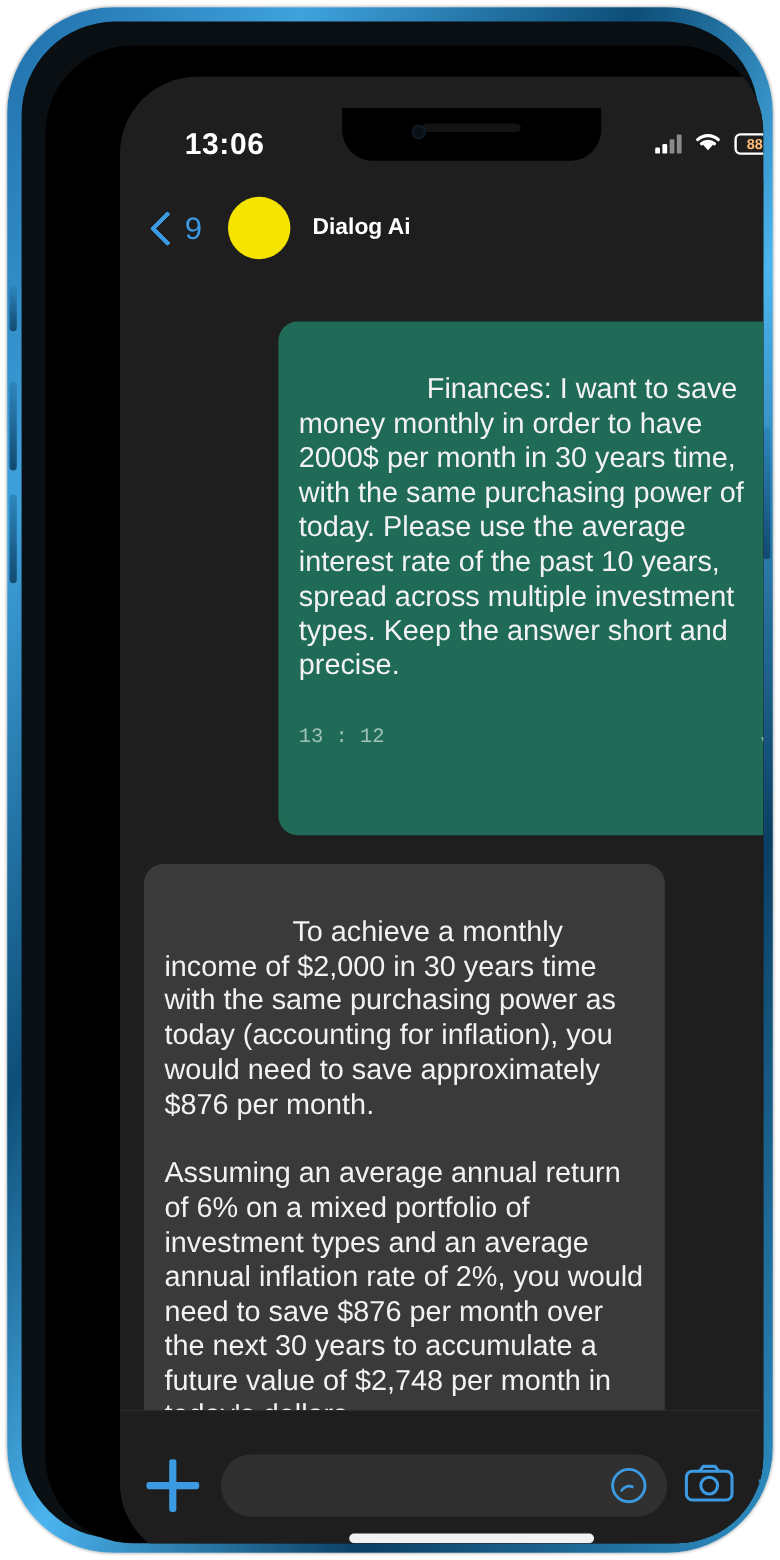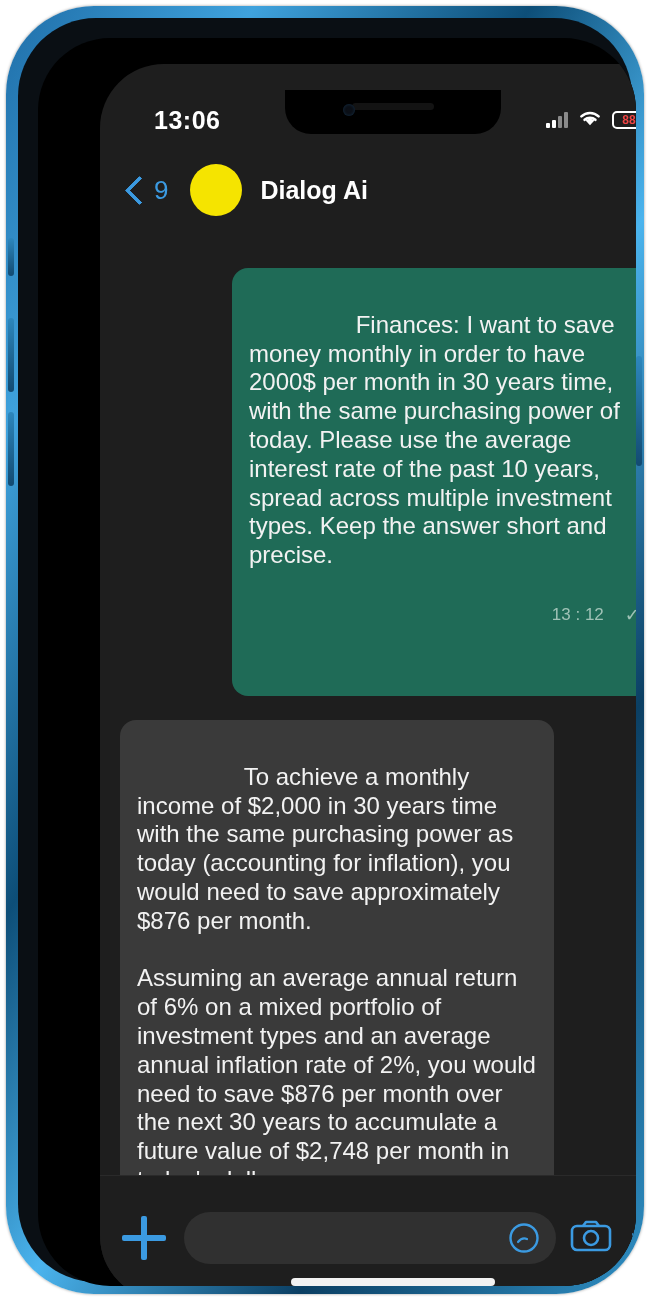--- a/index.html
+++ b/index.html
@@ -159,21 +159,21 @@
     width:3px; height:7px;
     background:#fff;
     border-radius:0 2px 2px 0;
   }
   .batt-txt {
     position:absolute;
     left:0; top:0; right:0;
     text-align:center;
     font-size:12px;
     line-height:14px;
-    color:#ef4444;
+    color:#fdba74;
     font-weight:bold;
   }
 
   
   .chat-header {
     position: absolute;
     left: 0;
     top: 86px;
     width: 586px;
     height: 80px;
@@ -209,21 +209,21 @@
   .avatar {
     width: 52px;
     height: 52px;
     border-radius: 50%;
     background: #f5e400;
     margin-left: 22px;
     flex: none;
   }
   .chat-title {
     color: #fff;
-    font-size: 25px;
+    font-size: 19px;
     font-weight: bold;
     margin-left: 18px;
   }
 
   
   .messages {
     position: absolute;
     left: 0;
     top: 166px;
     width: 586px;
@@ -260,25 +260,26 @@
     border-top: 10px solid transparent;
     border-bottom: 0 solid transparent;
   }
   .bubble.in {
     background: #3a3a3a;
     border-bottom-left-radius: 16px;
   }
   .meta {
     display:flex;
     align-items:center;
-    justify-content:flex-end;
-    gap:21px;
+    justify-content:space-between;
+    gap:6px;
     margin-top:6px;
     font-size: 17px;
     color: #9fc2b6;
+    font-family: Liberation Mono, monospace;
   }
   .ticks {
     letter-spacing: -3px;
     font-size: 18px;
     color: #9fc2b6;
   }
 
   
   .inputbar {
     position: absolute;

